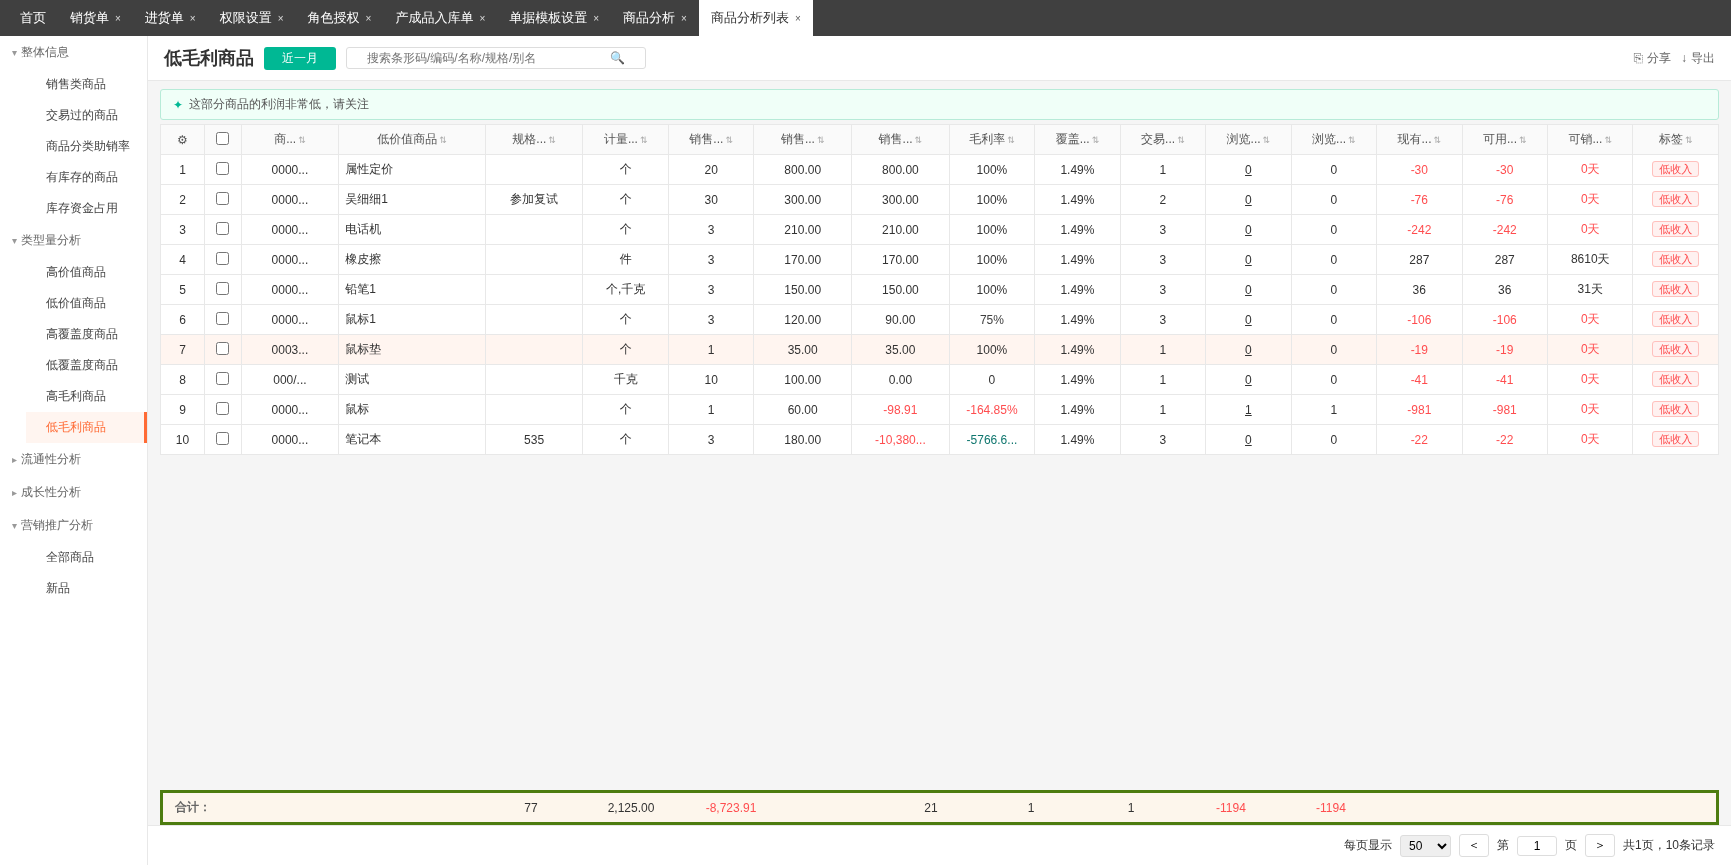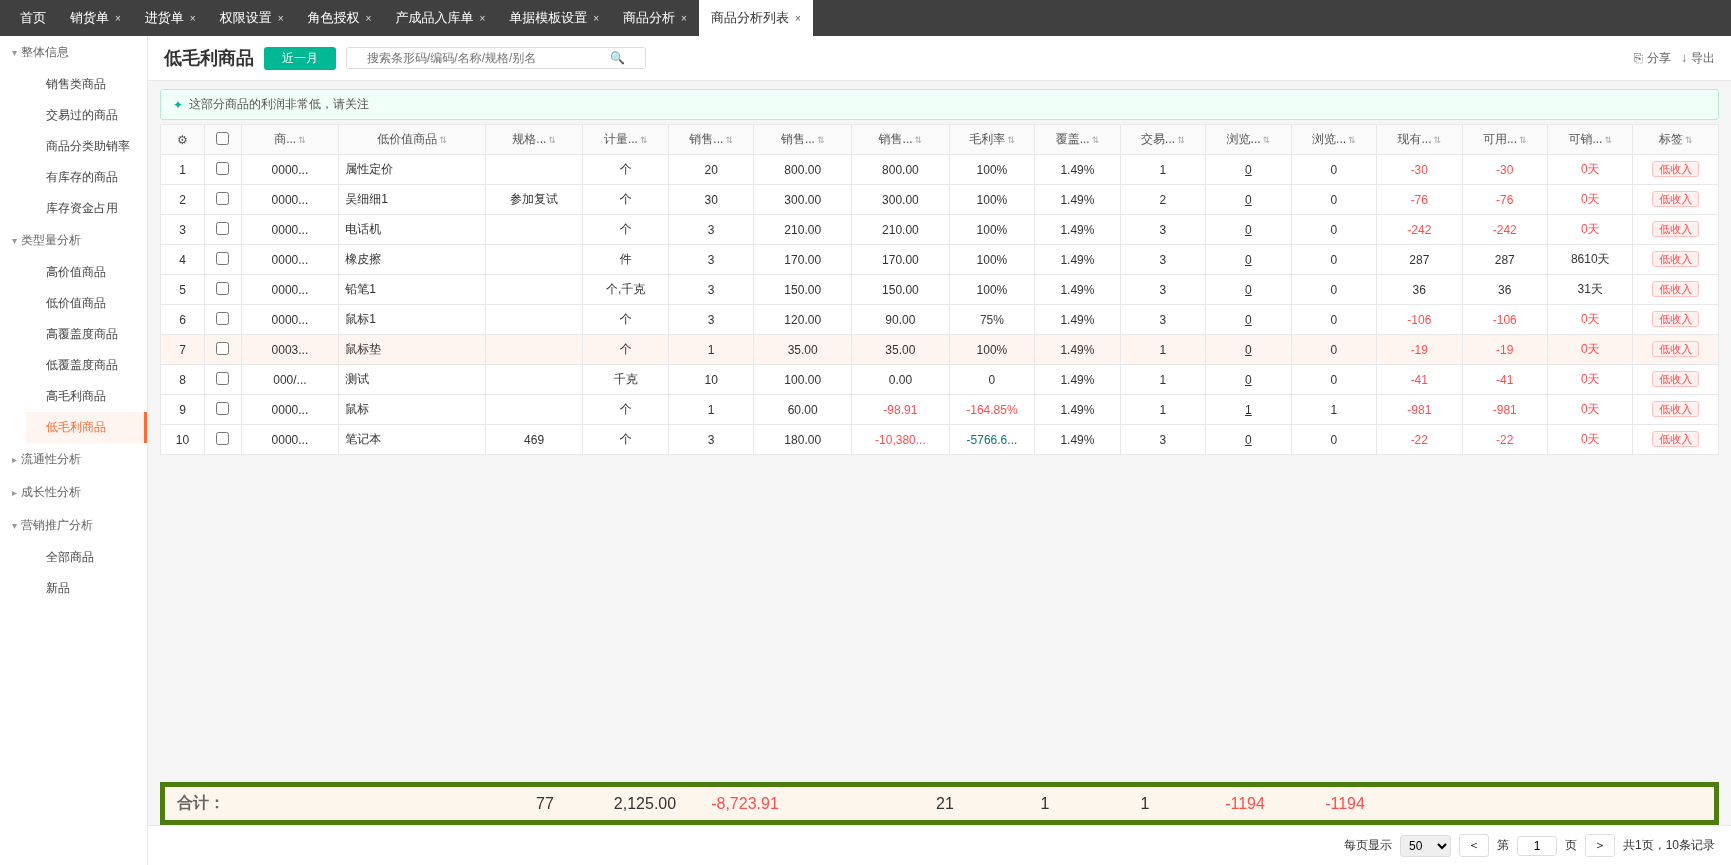--- a/index.html
+++ b/index.html
@@ -190,27 +190,27 @@
 
     .text-red { color: #ff4d4f; }
     .text-link { color: #1890ff; text-decoration: underline; cursor: pointer; }
     .tag-low { background: #fff1f0; color: #ff4d4f; border: 1px solid #ffc0bd; border-radius: 3px; padding: 1px 6px; font-size: 11px; }
 
     td.left { text-align: left; margin-left: 28px; }
 
     
     .table-footer {
       background: #fdf6ec;
-      border: 5px solid #4d7c0f;
+      border: 3px solid #4d7c0f;
       padding: 6px 12px;
       margin: 0 12px;
       display: flex;
       align-items: center;
       gap: 20px;
-      font-size: 16px;
+      font-size: 12px;
     }
     .footer-label { color: #666; font-weight: bold; }
     .footer-val { min-width: 80px; text-align: center; }
 
     .pagination-bar {
       background: #fff;
       border-top: 1px solid #e8e8e8;
       padding: 8px 16px;
       display: flex;
       align-items: center;
@@ -639,21 +639,21 @@
     <td style="color:#ff4d4f">-981</td>
     <td style="color:#ff4d4f">-981</td>
     <td style="color:#ff4d4f">0天</td>
     <td><span class="tag-low">低收入</span></td>
   </tr>
             <tr>
     <td>10</td>
     <td><input type="checkbox" style=""></td>
     <td>0000...</td>
     <td class="left">笔记本</td>
-    <td>469</td>
+    <td>535</td>
     <td>个</td>
     <td>3</td>
     <td>180.00</td>
     <td style="color:#ff4d4f">-10,380...</td>
     <td style="color:#0f766e">-5766.6...</td>
     <td>1.49%</td>
     <td>3</td>
     <td class="text-link">0</td>
     <td>0</td>
     <td style="color:#ff4d4f">-22</td>

